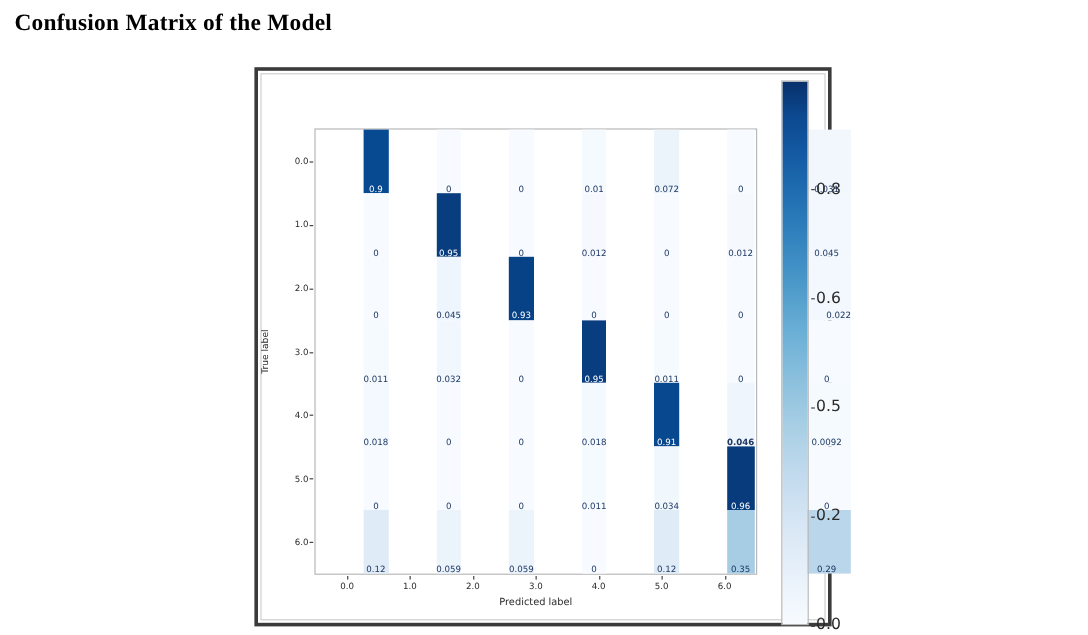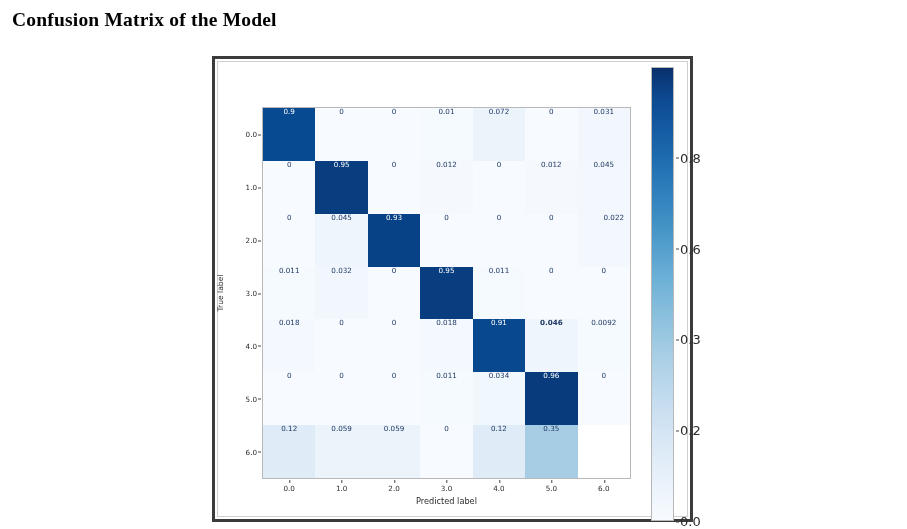--- a/index.html
+++ b/index.html
@@ -60,22 +60,23 @@
   #grid {
     position: absolute;
     inset: 0;
     display: grid;
     grid-template-columns: repeat(7, 1fr);
     grid-template-rows: repeat(7, 1fr);
   }
   .cell {
     position: relative;
     display: flex;
-    align-items: flex-start;
+    align-items: flex-end;
     justify-content: center;
+    margin-left: 40px;
   }
   .cell-text {
     font-size: 7.2px;
     font-family: "DejaVu Sans", sans-serif;
     line-height: 1;
     user-select: none;
   }
 
   
   .ytick {
@@ -331,20 +332,23 @@
           </div>
           <div class="cell" style="background: rgb(247, 251, 255);">
             <span class="cell-text" style="color: rgb(31, 56, 100);">0</span>
           </div>
           <div class="cell" style="background: rgb(223, 236, 247);">
             <span class="cell-text" style="color: rgb(31, 56, 100);">0.12</span>
           </div>
           <div class="cell" style="background: rgb(166, 205, 228);">
             <span class="cell-text" style="color: rgb(31, 56, 100);">0.35</span>
           </div>
+          <div class="cell" style="background: rgb(185, 214, 235);">
+            <span class="cell-text" style="color: rgb(31, 56, 100);">0.29</span>
+          </div>
         </div>
 
       <div id="ylabel">True label</div>
       <div id="xlabel">Predicted label</div>
     <div class="ytick" style="top: 7.14286%;">0.0</div>
         <div class="ytick" style="top: 21.4286%;">1.0</div>
         <div class="ytick" style="top: 35.7143%;">2.0</div>
         <div class="ytick" style="top: 50%;">3.0</div>
         <div class="ytick" style="top: 64.2857%;">4.0</div>
         <div class="ytick" style="top: 78.5714%;">5.0</div>
@@ -355,19 +359,19 @@
         <div class="xtick" style="left: 50%;">3.0</div>
         <div class="xtick" style="left: 64.2857%;">4.0</div>
         <div class="xtick" style="left: 78.5714%;">5.0</div>
         <div class="xtick" style="left: 92.8571%;">6.0</div>
       </div>
 
     <div id="colorbar-wrap">
       <div id="colorbar"></div>
     <div class="cbtick" style="top: 20%;">0.8</div>
         <div class="cbtick" style="top: 40%;">0.6</div>
-        <div class="cbtick" style="top: 60%;">0.3</div>
+        <div class="cbtick" style="top: 60%;">0.5</div>
         <div class="cbtick" style="top: 80%;">0.2</div>
         <div class="cbtick" style="top: 100%;">0.0</div>
       </div>
 
   </div>
 </div>
 
 </body></html>

